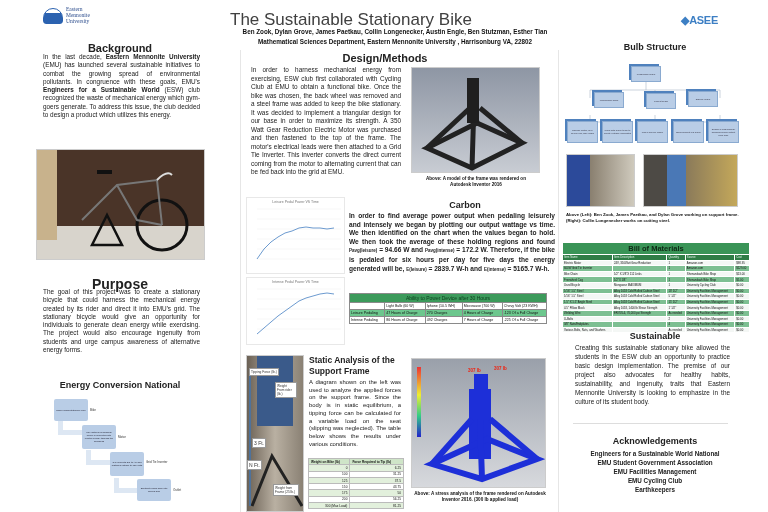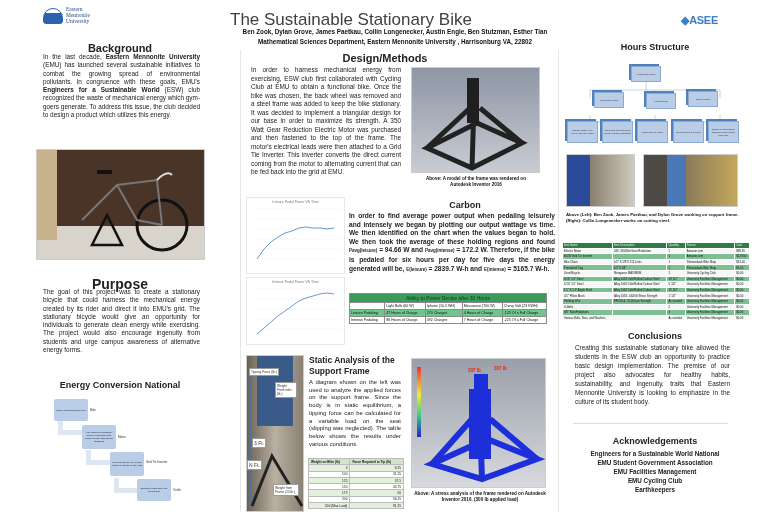--- a/index.html
+++ b/index.html
@@ -230,21 +230,21 @@
     <rect x="57" y="30" width="22" height="70" fill="#1d2fd8"></rect>
     <path d="M20 105 L70 120 L125 100 L75 80 Z" fill="none" stroke="#1d2fd8" stroke-width="6"></path>
     <path d="M20 105 L60 60 M125 100 L78 60 M70 120 L68 60" stroke="#1d2fd8" stroke-width="6"></path>
     <rect x="62" y="15" width="14" height="20" fill="#1d2fd8"></rect>
   </svg>
   <div class="abs" style="left:56px;top:9px;color:#e21;font-size:4.5px;font-weight:bold">307 lb</div>
   <div class="abs" style="left:82px;top:7px;color:#e21;font-size:4.5px;font-weight:bold">307 lb</div>
 </div>
 <div class="abs cap" style="left:410px;top:491px;width:140px">Above: A stress analysis of the frame rendered on Autodesk Inventor 2016. (300 lb applied load)</div>
 
-<div class="abs h" style="left:590px;top:42px;width:130px;font-size:9px">Hours Structure</div>
+<div class="abs h" style="left:590px;top:42px;width:130px;font-size:9px">Bulb Structure</div>
 <div>
   <svg class="abs" width="200" height="80" style="left:565px;top:60px">
     <path d="M81 22 V30 M25 30 H155 M25 30 V38 M90 30 V38 M155 30 V38 M25 55 V62 M5 62 H45 M5 62 V66 M45 62 V66 M90 55 V66 M130 62 H170 M130 62 V66 M170 62 V66 M155 55 V62" stroke="#aab6c8" stroke-width=".6" fill="none"></path>
   </svg>
   <div class="box" style="left:631px;top:66px;width:30px;height:16px">Leadership Team</div>
   <div class="box" style="left:594px;top:92px;width:30px;height:16px">Mechanical Team</div>
   <div class="box" style="left:646px;top:93px;width:30px;height:16px">Project Team</div>
   <div class="box" style="left:688px;top:91px;width:30px;height:16px">Display Team</div>
   <div class="box" style="left:567px;top:121px;width:31px;height:22px">Choose motor, gen. device bar, bike chain</div>
   <div class="box" style="left:602px;top:121px;width:31px;height:22px">Work with frame team to create a stable apparatus</div>
@@ -253,20 +253,23 @@
   <div class="box" style="left:708px;top:121px;width:31px;height:22px">Design a LCD Display showing power output from bike</div>
 </div>
 
 <div class="abs photo" style="left:566px;top:154px;width:69px;height:53px;background:linear-gradient(90deg,#2c4a9a 0 35%,#8a8070 35%,#cfcabd)"></div>
 <div class="abs photo" style="left:643px;top:154px;width:95px;height:53px;background:linear-gradient(90deg,#4d4a45 0 25%,#4a78b6 25% 45%,#8a7a5a 45%,#c4a85a)"></div>
 <div class="abs cap" style="left:566px;top:212px;width:175px;text-align:left;font-size:4.3px">Above (Left): Ben Zook, James Paetkau, and Dylan Grove working on support frame. (Right): Collin Longenecker works on cutting steel.</div>
 
 <div class="abs" style="left:562px;top:242px;width:188px">
   <table class="bom">
     <tbody>
+        <tr class="t">
+          <td colspan="5">Bill of Materials</td>
+        </tr>
     <tr class="hd">
           <td>Item Name</td>
           <td>Item Description</td>
           <td>Quantity</td>
           <td>Source</td>
           <td>Cost</td>
         </tr>
     <tr class="w">
           <td>Electric Motor</td>
           <td>24V, 350Watt Gear Reduction</td>
@@ -355,21 +358,21 @@
           <td>Various Bolts, Nuts, and Washers</td>
           <td></td>
           <td>As needed</td>
           <td>University Facilities Management</td>
           <td>$0.00</td>
         </tr>
   </tbody>
     </table>
 </div>
 
-<div class="abs h" style="left:590px;top:331px;width:130px;font-size:9px">Conclusions</div>
+<div class="abs h" style="left:590px;top:331px;width:130px;font-size:9px">Sustainable</div>
 <div class="abs p" style="left:575px;top:343px;width:155px;font-size:6.4px;line-height:9px">Creating this sustainable stationary bike allowed the students in the ESW club an opportunity to practice basic design implementation. The premise of our project also advocates for healthy habits, sustainability, and ingenuity, traits that Eastern Mennonite University is looking to emphasize in the culture of its student body.</div>
 <div class="abs" style="left:573px;top:423px;width:155px;height:1px;background:#ddd"></div>
 
 <div class="abs h" style="left:590px;top:436px;width:130px;font-size:9px">Acknowledgements</div>
 <div class="abs" style="left:570px;top:449px;width:170px;text-align:center;font-size:6.3px;line-height:9px;font-weight:bold;color:#222">
   <div>Engineers for a Sustainable World National</div>
   <div>EMU Student Government Association</div>
   <div>EMU Facilities Management</div>
   <div>EMU Cycling Club</div>
   <div>Earthkeepers</div>

